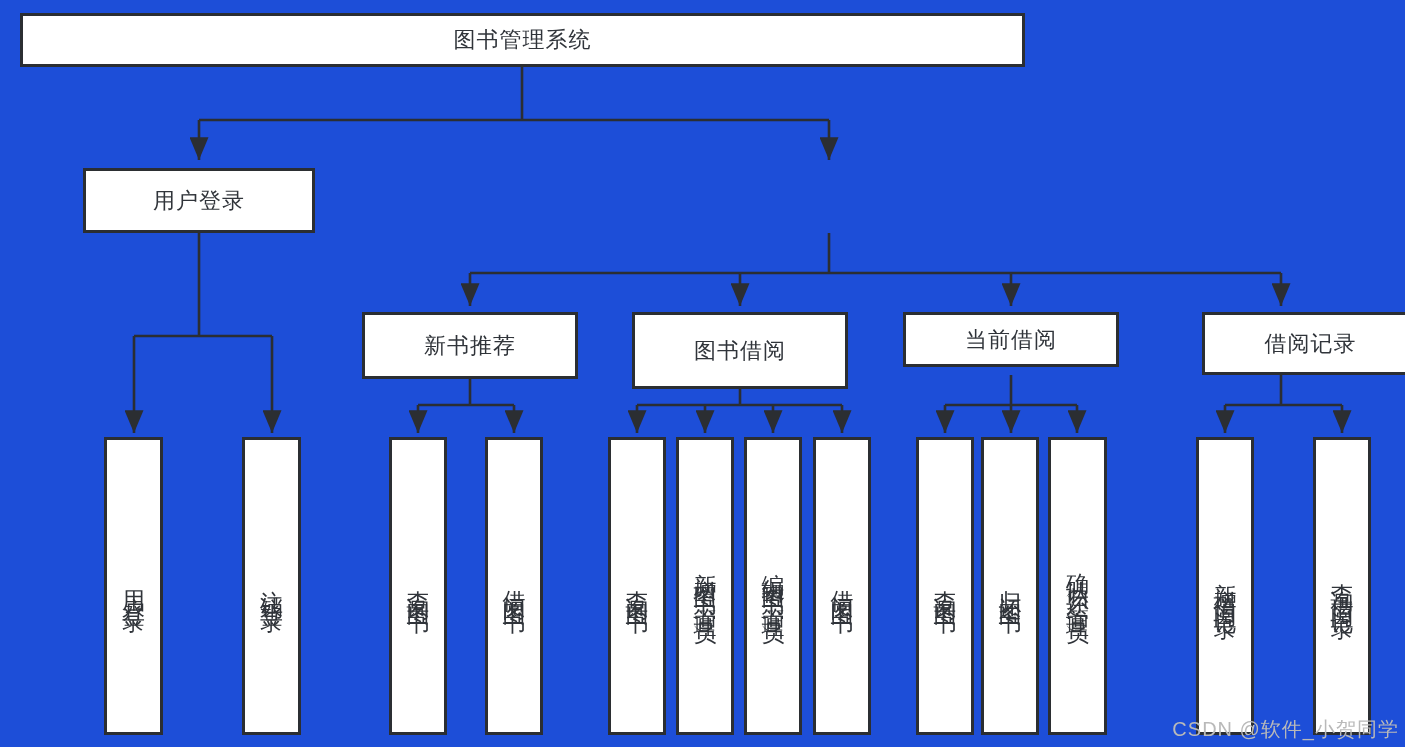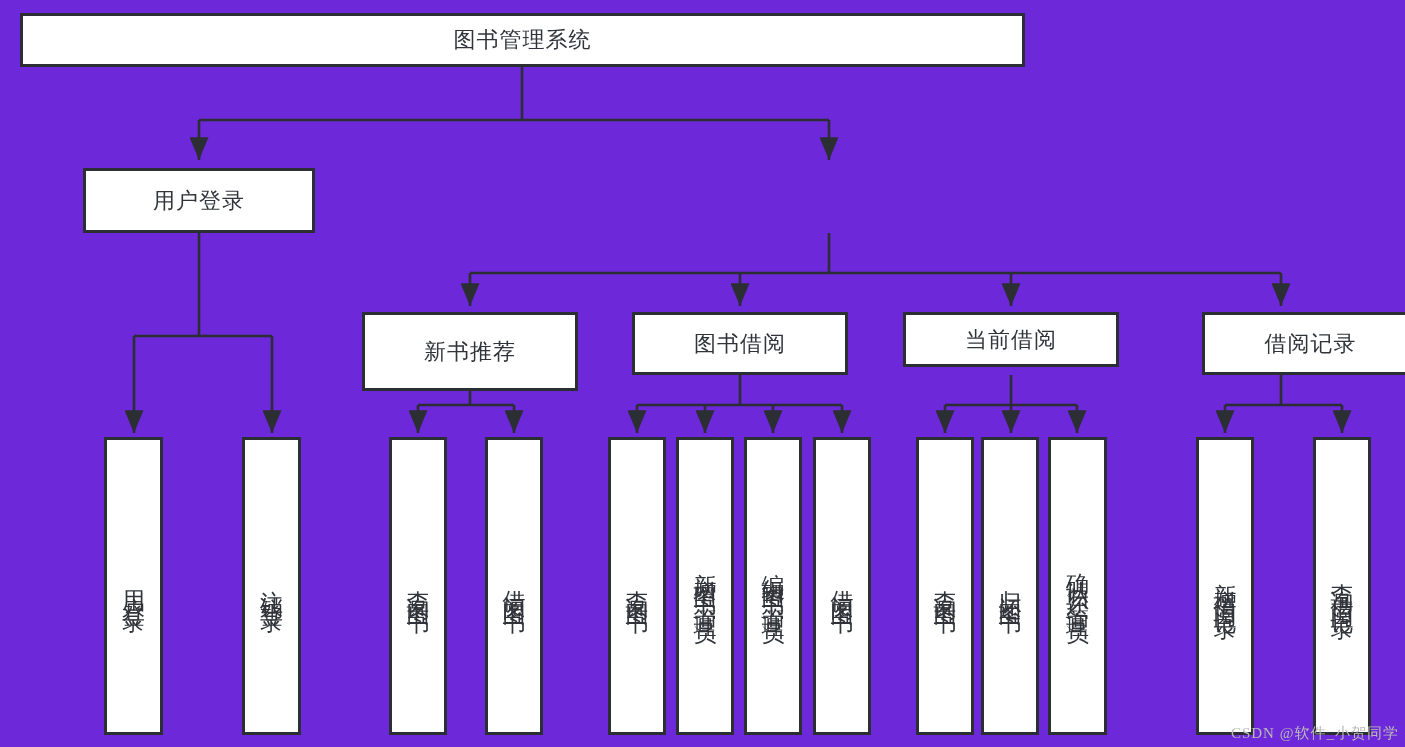--- a/index.html
+++ b/index.html
@@ -1,21 +1,21 @@
 <!DOCTYPE html>
 <html><head>
 <meta charset="utf-8">
 <style>
   * { margin: 0; padding: 0; box-sizing: border-box; }
   html, body { background: #ffffff; }
   .stage {
     position: relative;
     width: 1405px;
     height: 747px;
-    background: #6d28d9;
+    background: #1d4ed8;
     font-family: "Liberation Sans", "DejaVu Sans", sans-serif;
     overflow: hidden;
   }
   svg.wires {
     position: absolute;
     left: 0; top: 0;
     width: 1405px; height: 747px;
     pointer-events: none;
   }
   .node {
@@ -32,25 +32,24 @@
     writing-mode: vertical-lr;
     text-orientation: mixed;
     font-size: 23px;
     letter-spacing: 7px;
     line-height: 1;
   }
   .watermark {
     position: absolute;
     right: 6px;
     bottom: 4px;
-    font-size: 15px;
+    font-size: 20px;
     letter-spacing: 1px;
     color: #b9b9b9;
     z-index: 5;
-    font-family: Liberation Serif, serif;
   }
 </style>
 </head>
 <body>
 
 <div class="stage">
 
   <svg class="wires" viewBox="0 0 1405 747" aria-hidden="true">
     <defs>
       <marker id="arrow" viewBox="0 0 12 10" refX="12" refY="5" markerWidth="25" markerHeight="19" markerUnits="userSpaceOnUse" orient="auto">
@@ -91,22 +90,22 @@
       <path d="M1281 375 V405 M1225 405 H1342"></path>
       <path d="M1225 405 V433" marker-end="url(#arrow)"></path>
       <path d="M1342 405 V433" marker-end="url(#arrow)"></path>
     </g>
   </svg>
 
   <div class="node h-node" style="left:20px; top:13px; width:1005px; height:54px;">图书管理系统</div>
 
   <div class="node h-node" style="left:83px; top:168px; width:232px; height:65px;">用户登录</div>
 
-  <div class="node h-node" style="left:362px; top:312px; width:216px; height:79px;">新书推荐</div>
-  <div class="node h-node" style="left:632px; top:312px; width:216px; height:63px;">图书借阅</div>
+  <div class="node h-node" style="left:362px; top:312px; width:216px; height:67px;">新书推荐</div>
+  <div class="node h-node" style="left:632px; top:312px; width:216px; height:77px;">图书借阅</div>
   <div class="node h-node" style="left:903px; top:312px; width:216px; height:55px;">当前借阅</div>
   <div class="node h-node" style="left:1173px; top:312px; width:217px; height:63px;margin-left:29px;">借阅记录</div>
 
   <div class="node leaf" style="left:104px; top:437px; width:59px; height:298px;">用户登录</div>
   <div class="node leaf" style="left:242px; top:437px; width:59px; height:298px;">注销登录</div>
 
   <div class="node leaf" style="left:389px; top:437px; width:58px; height:298px;">查询图书</div>
   <div class="node leaf" style="left:485px; top:437px; width:58px; height:298px;">借阅图书</div>
 
   <div class="node leaf" style="left:608px; top:437px; width:58px; height:298px;">查询图书</div>

